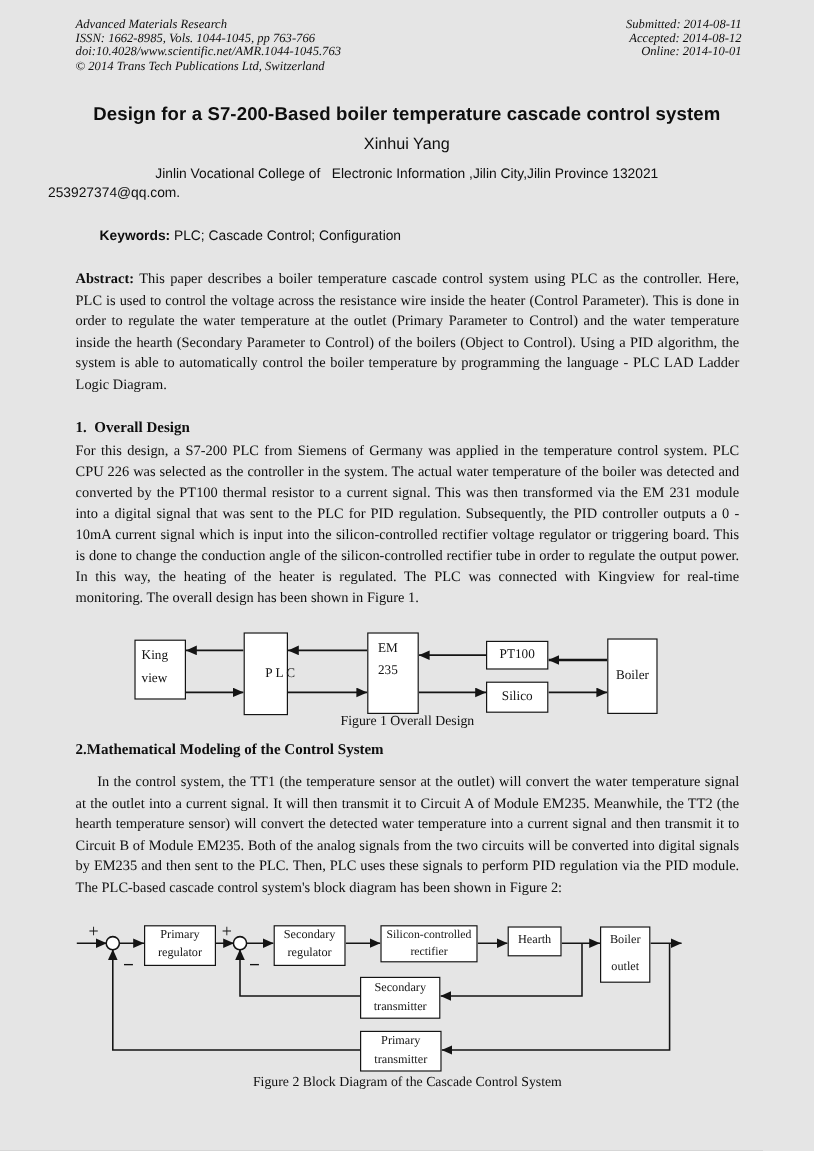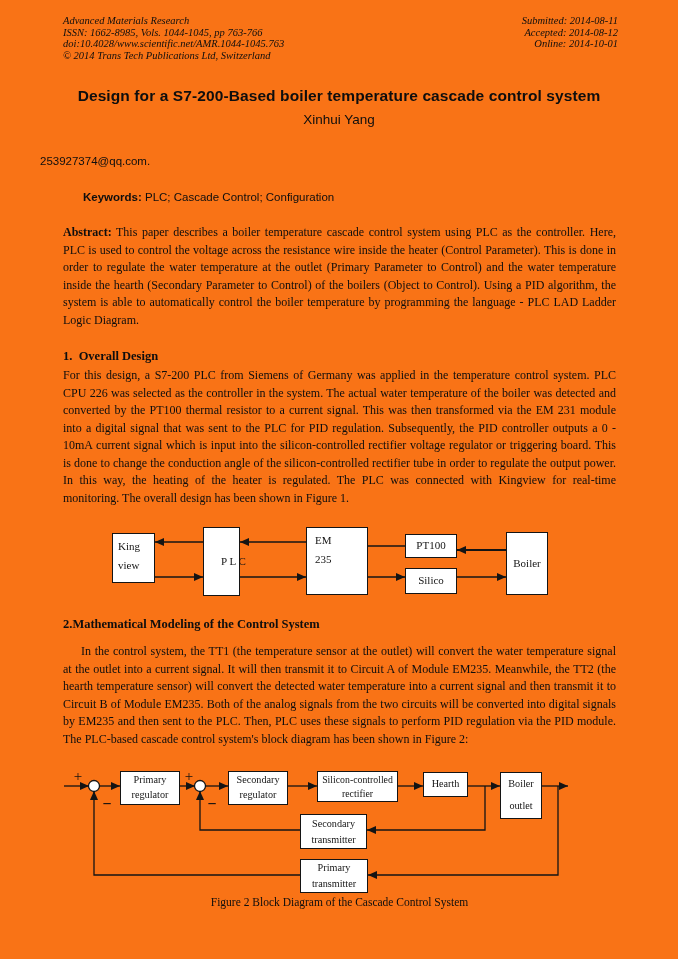--- a/index.html
+++ b/index.html
@@ -1,19 +1,19 @@
 <!DOCTYPE html>
 <html><head>
 <meta charset="utf-8">
 <style>
   * { margin:0; padding:0; box-sizing:border-box; }
   body { background:#888; font-family:"Liberation Serif", serif; }
   .page {
     position:relative; width:678px; height:959px; margin:0 auto;
-    background:#f97316; color:#0e0e0e; overflow:hidden;
+    background:#e5e5e5; color:#0e0e0e; overflow:hidden;
   }
   
   .hdr { position:absolute; top:15px; left:63px; width:555px;
          display:flex; justify-content:space-between;
          font:italic 10.5px/11.6px "Liberation Serif", serif; }
   .hdr-right { text-align:right; }
   
   .title { position:absolute; top:87px; left:40px; width:598px; text-align:center;
            font:bold 15.5px/18px "Liberation Sans", sans-serif; letter-spacing:.1px; }
   .author { position:absolute; top:111px; left:40px; width:598px; text-align:center;
@@ -72,20 +72,21 @@
     </div>
     <div class="hdr-right">
       <div>Submitted: 2014-08-11</div>
       <div>Accepted: 2014-08-12</div>
       <div>Online: 2014-10-01</div>
     </div>
   </div>
 
   <div class="title">Design for a S7-200-Based boiler temperature cascade control system</div>
   <div class="author">Xinhui Yang</div>
+  <div class="affil">Jinlin Vocational College of   Electronic Information ,Jilin City,Jilin Province 132021</div>
   <div class="email">253927374@qq.com.</div>
 
   <div class="keywords"><b>Keywords:</b><span> PLC; Cascade Control; Configuration</span></div>
 
   <div class="para abstract"><b>Abstract:</b><span> This paper describes a boiler temperature cascade control system using PLC as the controller. Here, PLC is used to control the voltage across the resistance wire inside the heater (Control Parameter). This is done in order to regulate the water temperature at the outlet (Primary Parameter to Control) and the water temperature inside the hearth (Secondary Parameter to Control) of the boilers (Object to Control). Using a PID algorithm, the system is able to automatically control the boiler temperature by programming the language - PLC LAD Ladder Logic Diagram.</span></div>
 
   <div class="heading h1">1.  Overall Design</div>
   <div class="para s1-body">For this design, a S7-200 PLC from Siemens of Germany was applied in the temperature control system. PLC CPU 226 was selected as the controller in the system. The actual water temperature of the boiler was detected and converted by the PT100 thermal resistor to a current signal. This was then transformed via the EM 231 module into a digital signal that was sent to the PLC for PID regulation. Subsequently, the PID controller outputs a 0 - 10mA current signal which is input into the silicon-controlled rectifier voltage regulator or triggering board. This is done to change the conduction angle of the silicon-controlled rectifier tube in order to regulate the output power. In this way, the heating of the heater is regulated. The PLC was connected with Kingview for real-time monitoring. The overall design has been shown in Figure 1.</div>
 
   <div class="fig fig1">
@@ -106,34 +107,35 @@
         <line x1="457" y1="52" x2="506" y2="52" marker-end="url(#ah1)"></line>
       </g>
     </svg>
     <div class="fig-box fig1-box v-top align-left" style="left:112px; top:8px;  width:43px; height:50px;">
       <span class="box-line">King</span>
       <span class="box-line">view</span>
     </div>
     <div class="fig-box fig1-box" style="left:203px; top:2px;  width:37px; height:69px;padding-left:24px;">
       <span class="box-line">P L C</span>
     </div>
-    <div class="fig-box fig1-box v-top align-left" style="left:306px; top:2px;  width:62px; height:68px; padding-left:8px;">
+    <div class="fig-box fig1-box v-top align-left" style="left:306px; top:2px;  width:43px; height:68px; padding-left:8px;">
       <span class="box-line">EM</span>
       <span class="box-line">235</span>
     </div>
     <div class="fig-box fig1-box" style="left:405px; top:9px;  width:52px; height:24px;">
       <span class="box-line">PT100</span>
     </div>
     <div class="fig-box fig1-box" style="left:405px; top:43px; width:52px; height:26px;">
       <span class="box-line">Silico</span>
     </div>
     <div class="fig-box fig1-box" style="left:506px; top:7px;  width:42px; height:63px;">
       <span class="box-line">Boiler</span>
     </div>
   </div>
+  <div class="caption cap1">Figure 1 Overall Design</div>
 
   <div class="heading h2">2.Mathematical Modeling of the Control System</div>
   <div class="para s2-body">In the control system, the TT1 (the temperature sensor at the outlet) will convert the water temperature signal at the outlet into a current signal. It will then transmit it to Circuit A of Module EM235. Meanwhile, the TT2 (the hearth temperature sensor) will convert the detected water temperature into a current signal and then transmit it to Circuit B of Module EM235. Both of the analog signals from the two circuits will be converted into digital signals by EM235 and then sent to the PLC. Then, PLC uses these signals to perform PID regulation via the PID module. The PLC-based cascade control system's block diagram has been shown in Figure 2:</div>
 
   <div class="fig fig2">
     <svg width="678" height="132" viewBox="0 0 678 132">
       <defs>
         <marker id="ah2" orient="auto" markerUnits="userSpaceOnUse" markerWidth="10" markerHeight="9" refX="9" refY="4">
           <polygon points="0 0, 9 4, 0 8" fill="#141414"></polygon>
         </marker>

